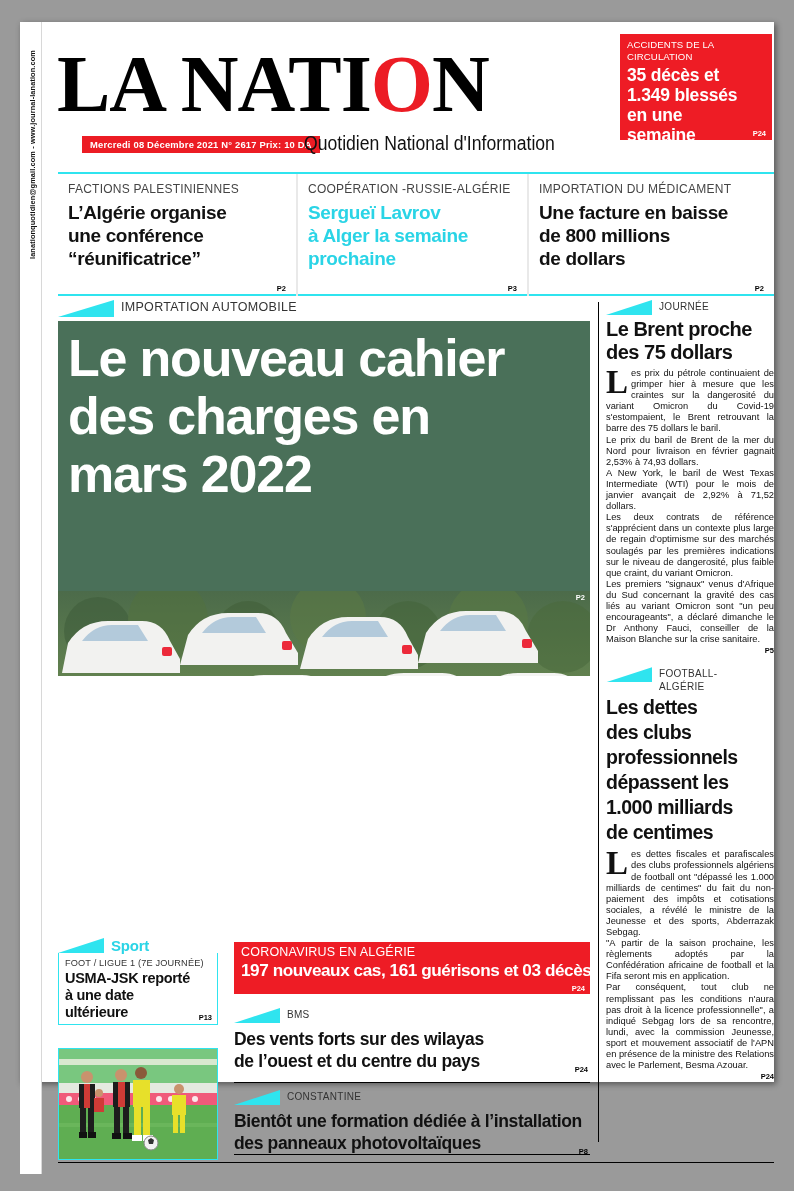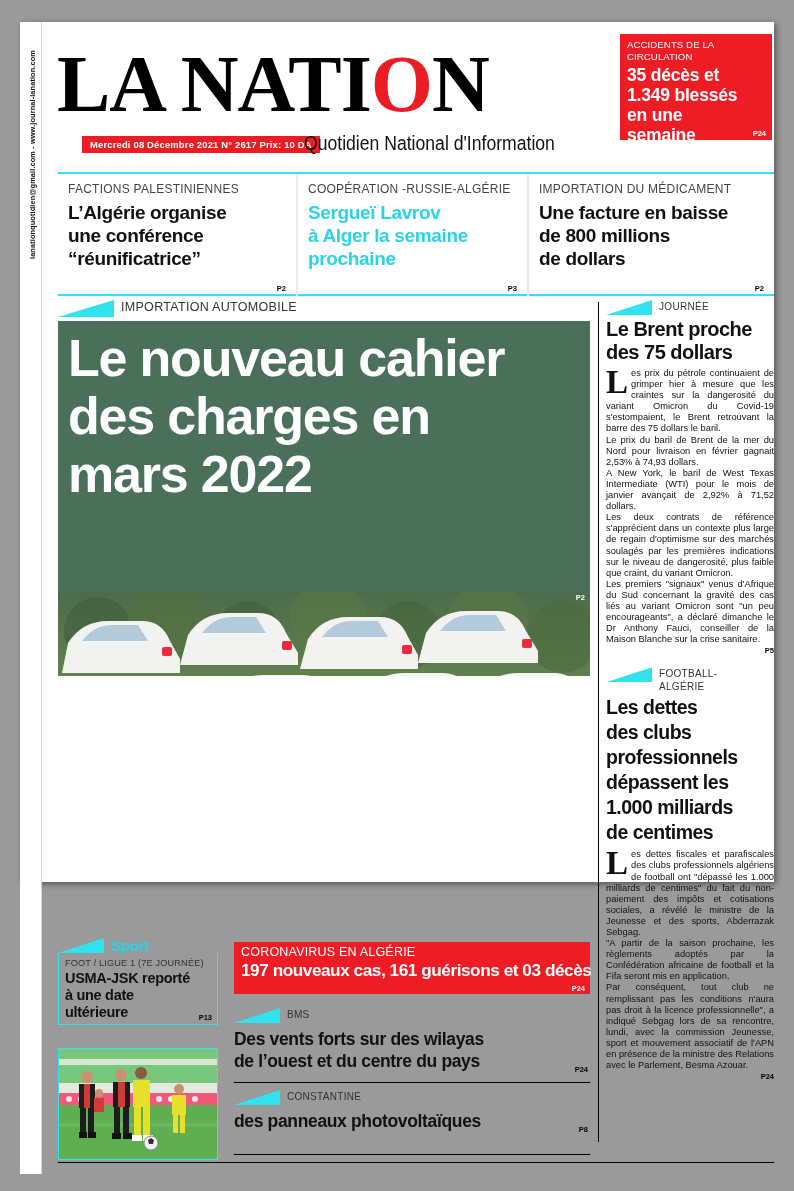--- a/index.html
+++ b/index.html
@@ -10,21 +10,21 @@
     background: #9a9a9a;
     font-family: "Liberation Sans", sans-serif;
     overflow: hidden;
   }
 
   .page {
     position: absolute;
     left: 20px;
     top: 22px;
     width: 754px;
-    height: 860px;
+    height: 1060px;
     background: #ffffff;
     box-shadow: 2px 2px 6px rgba(0,0,0,0.45);
   }
 
   
   .vrail {
     position: absolute;
     left: 0px;
     top: 0px;
     width: 22px;
@@ -682,20 +682,21 @@
         </div>
 
         <div class="hr-black" style="left:176px;top:782px;width:356px;"></div>
 
         <div class="constantine">
           <div class="flag">
             <div class="tri sm"></div>
             <div class="kicker sm">CONSTANTINE</div>
           </div>
           <div class="head">
+            <div>Bientôt une formation dédiée à l’installation</div>
             <div>des panneaux photovoltaïques</div>
           </div>
           <div class="pg">P8</div>
         </div>
 
         <div class="hr-black" style="left:176px;top:854px;width:356px;"></div>
 
       </div>
 
       <div class="col-right">

